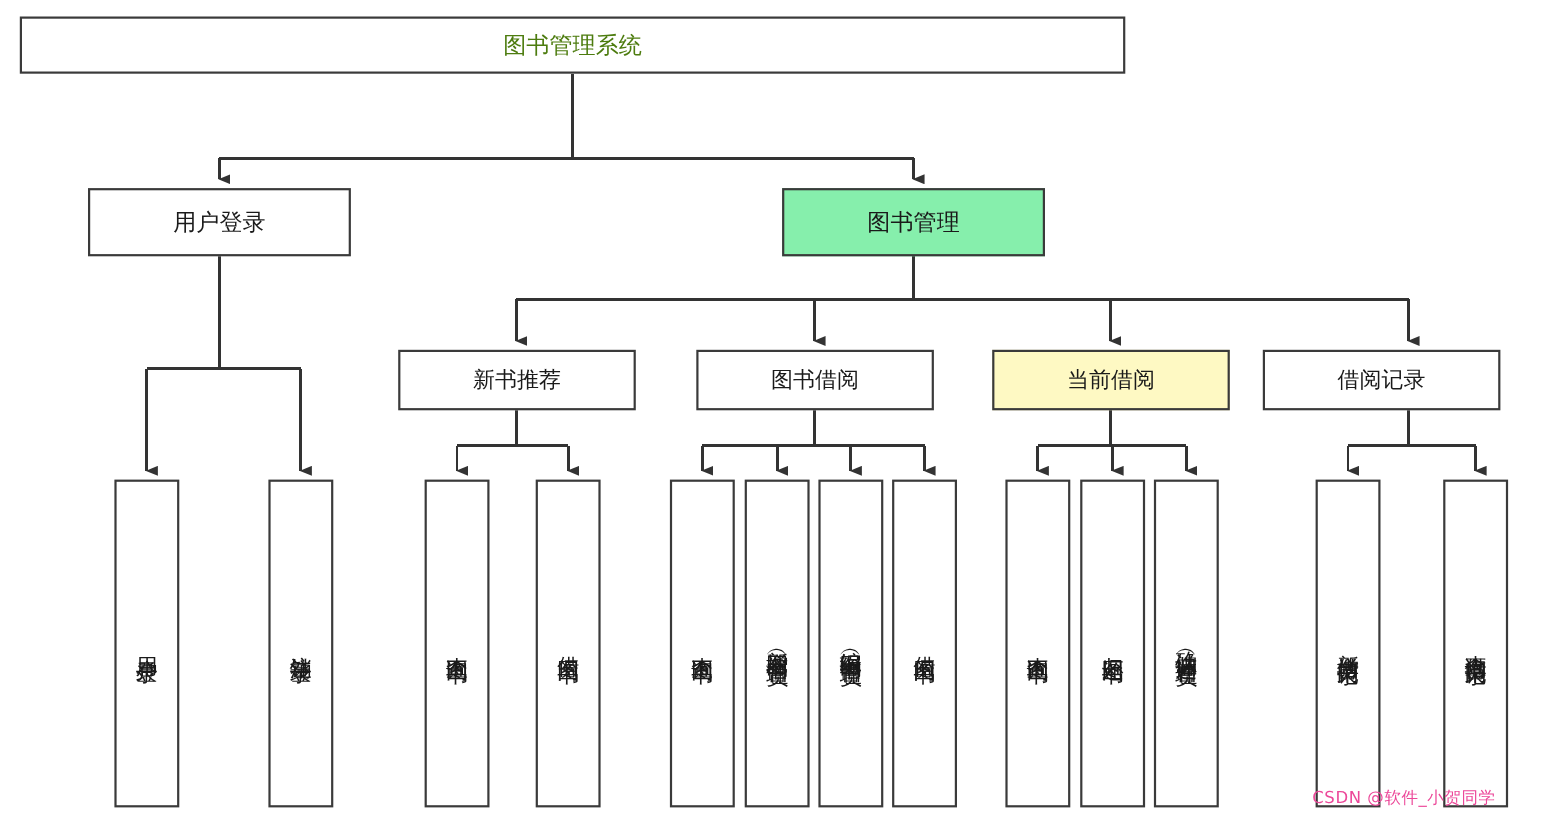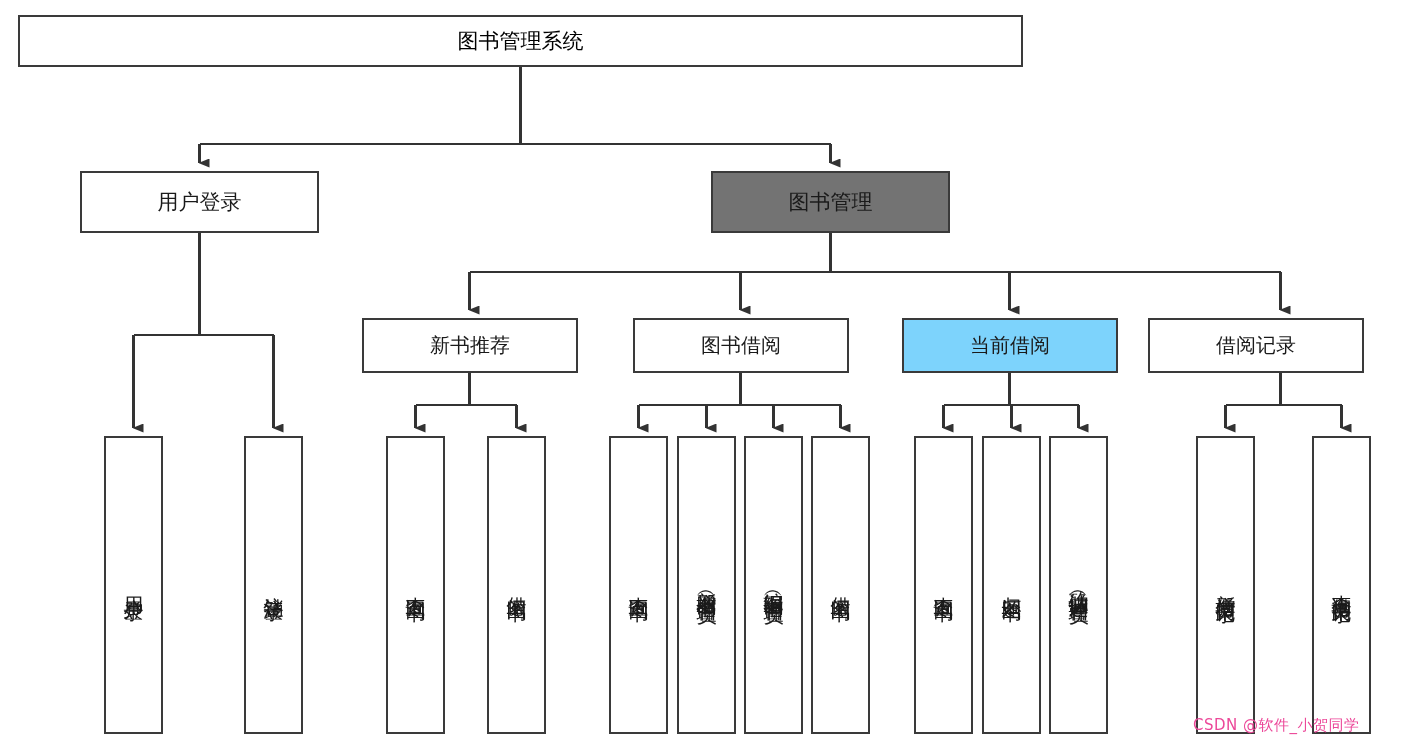--- a/index.html
+++ b/index.html
@@ -117,38 +117,38 @@
       <path d="M1011.5,405 L1011.5,428" marker-end="url(#arrowhead)"></path>
       <path d="M1078.5,405 L1078.5,428" marker-end="url(#arrowhead)"></path>
 
       <path d="M1280.5,373 L1280.5,405"></path>
       <path d="M1225.5,405 L1341.5,405"></path>
       <path d="M1225.5,405 L1225.5,428" marker-end="url(#arrowhead)"></path>
       <path d="M1341.5,405 L1341.5,428" marker-end="url(#arrowhead)"></path>
     </g>
   </svg>
 
-  <div class="node root" style="left: 18px; top: 15px; width: 1005px; height: 52px; border-color: rgb(58, 58, 58); background: rgb(255, 255, 255); color: #000000;">
+  <div class="node root" style="left: 18px; top: 15px; width: 1005px; height: 52px; border-color: rgb(58, 58, 58); background: rgb(255, 255, 255); color: #4d7c0f;">
     <span>图书管理系统</span>
   </div>
 
   <div class="node tier1" style="left: 80px; top: 171px; width: 239px; height: 62px; border-color: rgb(58, 58, 58); background: rgb(255, 255, 255); color: rgb(26, 26, 26);">
     <span>用户登录</span>
   </div>
-  <div class="node tier1" style="left: 711px; top: 171px; width: 239px; height: 62px; border-color: rgb(58, 58, 58); background: #737373; color: rgb(26, 26, 26); text-align: center;">
+  <div class="node tier1" style="left: 711px; top: 171px; width: 239px; height: 62px; border-color: rgb(58, 58, 58); background: #86efac; color: rgb(26, 26, 26); text-align: center;">
     <span>图书管理</span>
   </div>
 
   <div class="node tier2" style="left: 633px; top: 318px; width: 216px; height: 55px; border-color: rgb(58, 58, 58); background: rgb(255, 255, 255); color: rgb(26, 26, 26);">
     <span>图书借阅</span>
   </div>
   <div class="node tier2" style="left: 362px; top: 318px; width: 216px; height: 55px; border-color: rgb(58, 58, 58); background: rgb(255, 255, 255); color: rgb(26, 26, 26);">
     <span>新书推荐</span>
   </div>
-  <div class="node tier2" style="left: 902px; top: 318px; width: 216px; height: 55px; border-color: rgb(58, 58, 58); background: #7dd3fc; color: rgb(26, 26, 26);">
+  <div class="node tier2" style="left: 902px; top: 318px; width: 216px; height: 55px; border-color: rgb(58, 58, 58); background: #fef9c3; color: rgb(26, 26, 26);">
     <span>当前借阅</span>
   </div>
   <div class="node tier2" style="left: 1148px; top: 318px; width: 216px; height: 55px; border-color: rgb(58, 58, 58); background: rgb(255, 255, 255); color: rgb(26, 26, 26);">
     <span>借阅记录</span>
   </div>
 
   <div class="node leaf" style="left: 104px; top: 436px; width: 59px; height: 298px; border-color: rgb(58, 58, 58); background: rgb(255, 255, 255); color: rgb(26, 26, 26);">
     <span class="vtext">用户登录</span>
   </div>
   <div class="node leaf" style="left: 244px; top: 436px; width: 59px; height: 298px; border-color: rgb(58, 58, 58); background: rgb(255, 255, 255); color: rgb(26, 26, 26);">

